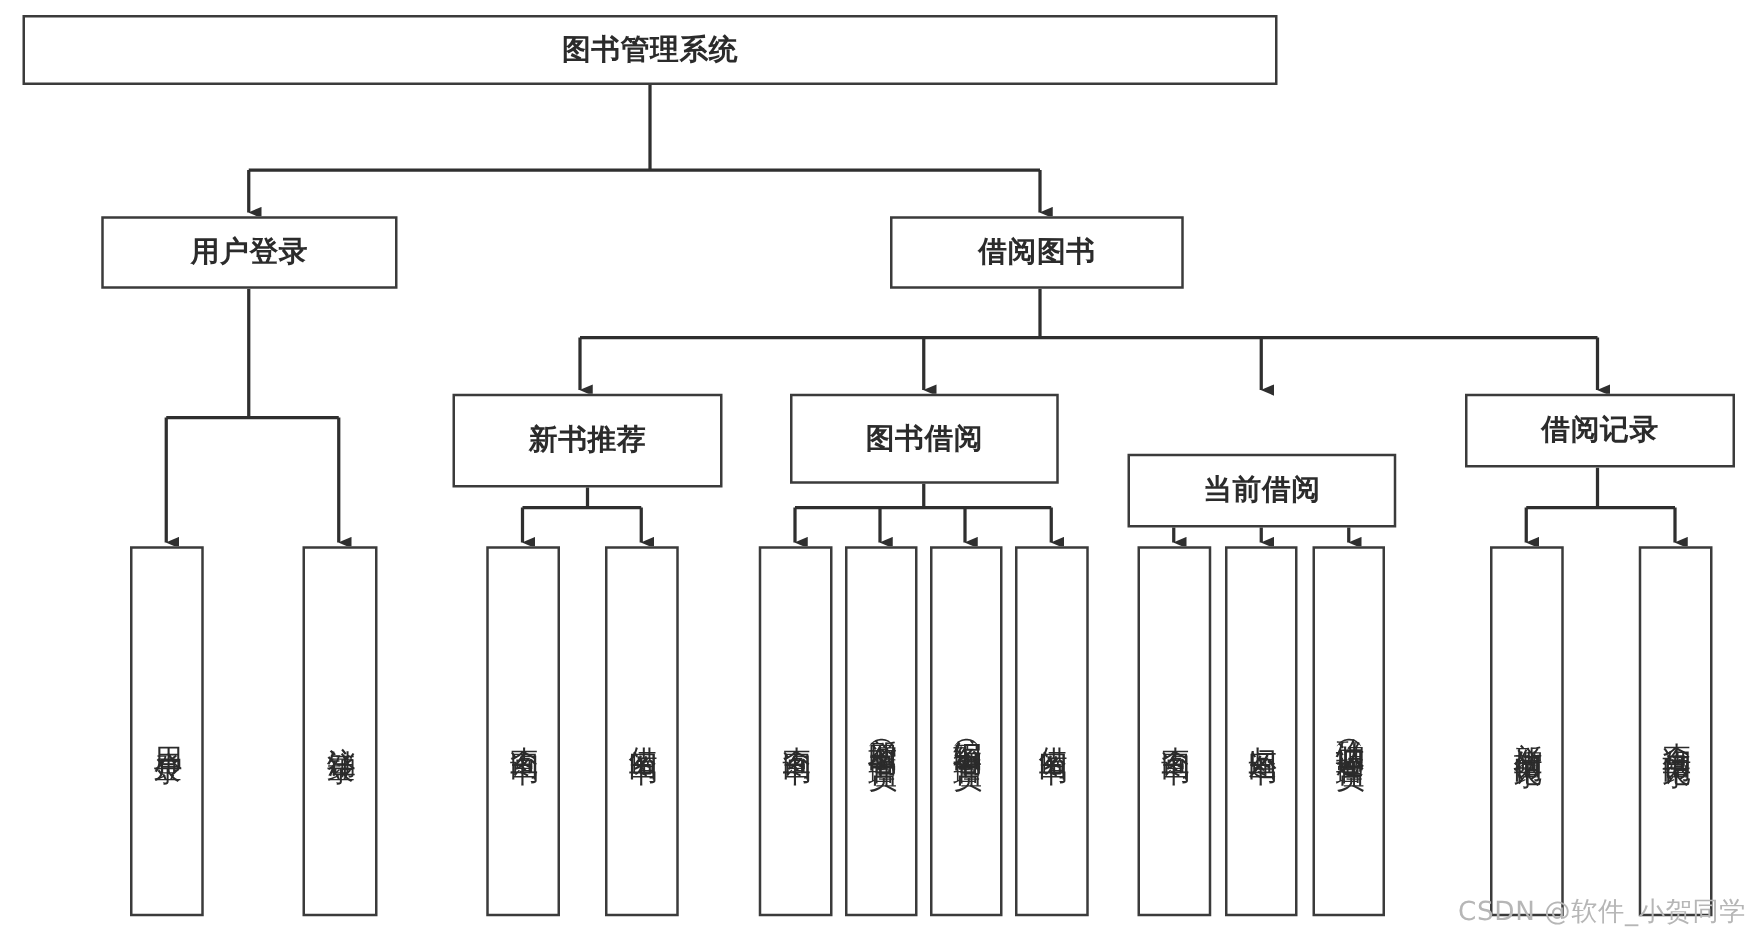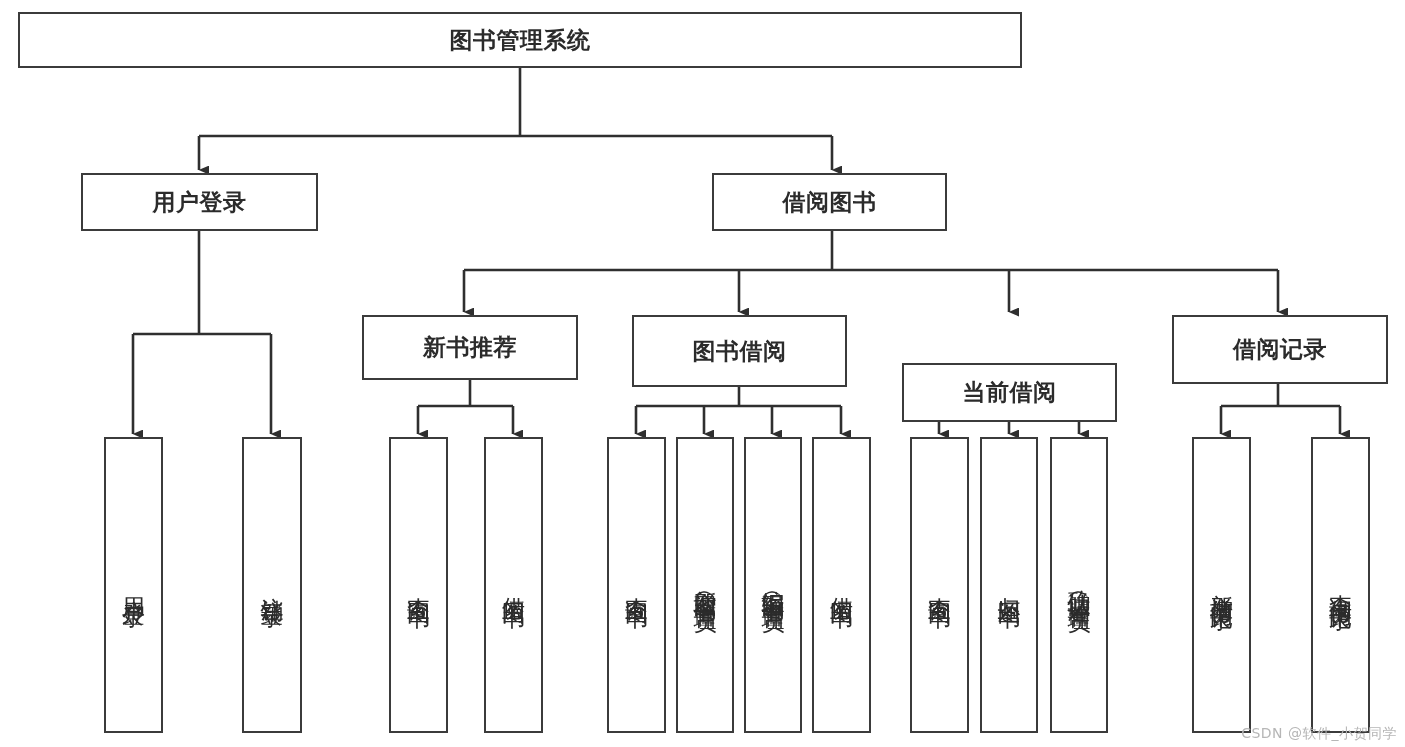--- a/index.html
+++ b/index.html
@@ -55,21 +55,21 @@
     text-orientation:upright;
     font-size:23px;
     letter-spacing:3px;
     line-height:1;
     white-space:nowrap;
   }
   #watermark{
     position:absolute;
     right:8px;
     bottom:4px;
-    font-size:14px;
+    font-size:21px;
     color:#b6b6b6;
     letter-spacing:0.5px;
     white-space:nowrap;
     user-select:none;
   }
 </style>
 </head>
 <body>
 
 <div id="canvas">
@@ -131,33 +131,33 @@
   </div>
 
   <div class="node horiz" style="left:81px; top:173px; width:237px; height:58px;">
     <span class="lbl">用户登录</span>
   </div>
 
   <div class="node horiz" style="left:712px; top:173px; width:235px; height:58px;">
     <span class="lbl">借阅图书</span>
   </div>
 
-  <div class="node horiz" style="left:362px; top:315px; width:216px; height:65px;">
+  <div class="node horiz" style="left:362px; top:315px; width:216px; height:75px;">
     <span class="lbl">新书推荐</span>
   </div>
 
   <div class="node horiz" style="left:632px; top:315px; width:215px; height:72px;">
     <span class="lbl">图书借阅</span>
   </div>
 
   <div class="node horiz" style="left:902px; top:315px; width:215px; height:59px;margin-top:48px;">
     <span class="lbl">当前借阅</span>
   </div>
 
-  <div class="node horiz" style="left:1172px; top:315px; width:216px; height:69px;">
+  <div class="node horiz" style="left:1172px; top:315px; width:216px; height:59px;">
     <span class="lbl">借阅记录</span>
   </div>
 
   <div class="node vert" style="left:104px; top:437px; width:59px; height:296px;">
     <span class="lbl">用户登录</span>
   </div>
 
   <div class="node vert" style="left:242px; top:437px; width:60px; height:296px;">
     <span class="lbl">注销登录</span>
   </div>

